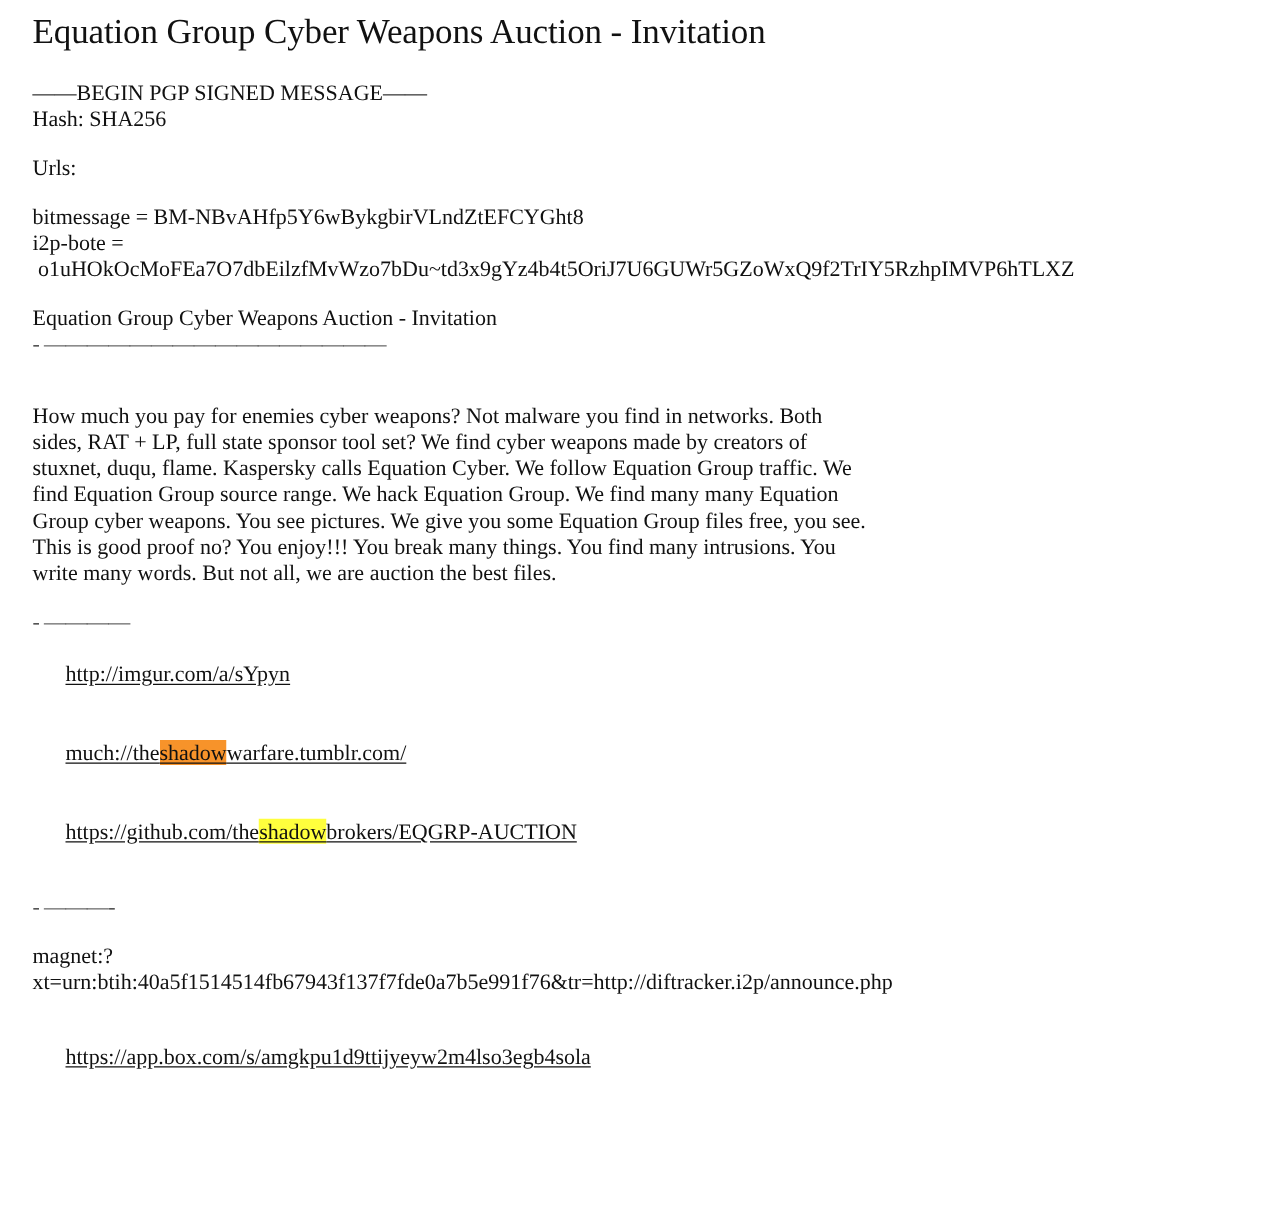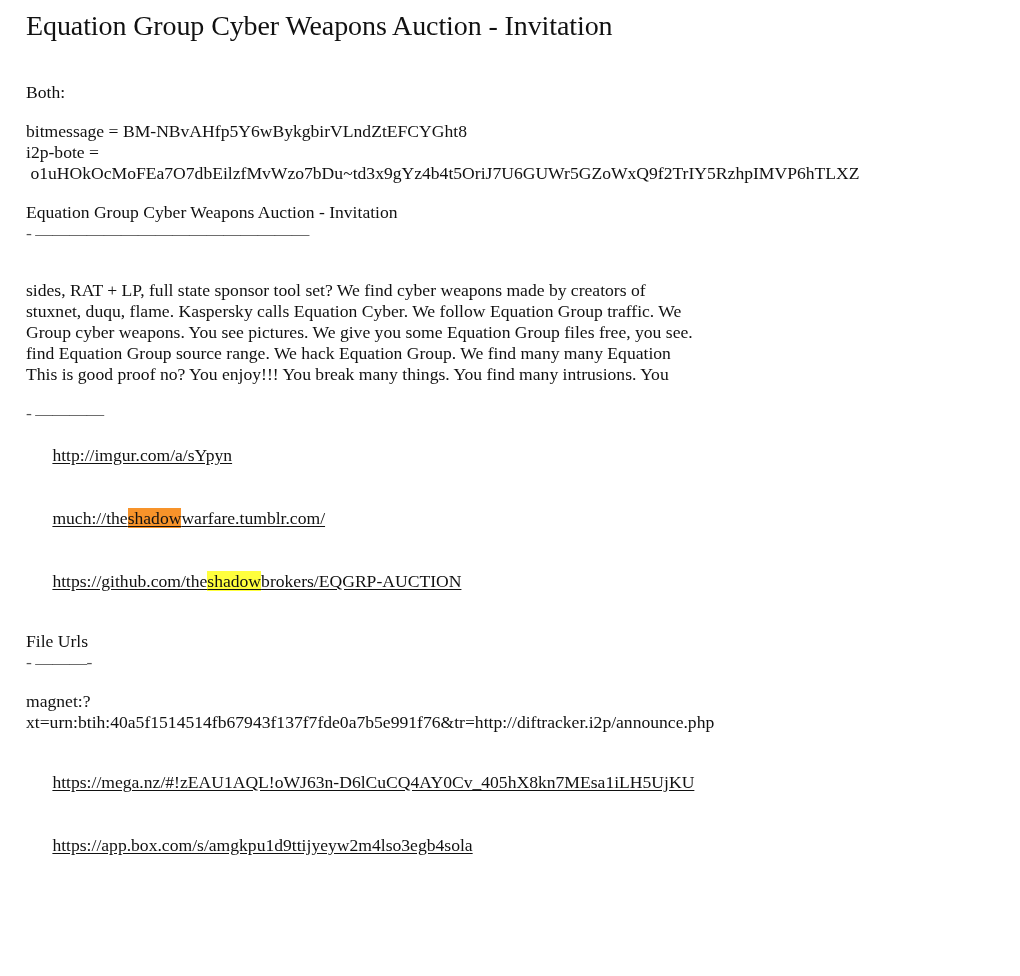--- a/index.html
+++ b/index.html
@@ -65,66 +65,66 @@
   </style>
 </head>
 <body>
 
 <div class="page">
 
   <h1 class="title">Equation Group Cyber Weapons Auction - Invitation</h1>
 
   <div class="body-text">
 
+    <span class="line">——BEGIN PGP SIGNED MESSAGE——</span>
+    <span class="line">Hash: SHA256</span>
     <span class="gap"></span>
 
-    <span class="line">Both:</span>
+    <span class="line">Urls:</span>
     <span class="gap"></span>
 
     <span class="line">bitmessage = BM-NBvAHfp5Y6wBykgbirVLndZtEFCYGht8</span>
     <span class="line">i2p-bote =</span>
     <span class="line"> o1uHOkOcMoFEa7O7dbEilzfMvWzo7bDu~td3x9gYz4b4t5OriJ7U6GUWr5GZoWxQ9f2TrIY5RzhpIMVP6hTLXZ</span>
     <span class="gap"></span>
 
     <span class="line">Equation Group Cyber Weapons Auction - Invitation</span>
     <span class="dashes">- ————————————————</span>
     <span class="gap"></span>
 
     <span class="gap"></span>
 
     <div>
+      <span class="line">How much you pay for enemies cyber weapons? Not malware you find in networks. Both</span>
       <span class="line">sides, RAT + LP, full state sponsor tool set? We find cyber weapons made by creators of</span>
       <span class="line">stuxnet, duqu, flame. Kaspersky calls Equation Cyber. We follow Equation Group traffic. We</span>
+      <span class="line">find Equation Group source range. We hack Equation Group. We find many many Equation</span>
       <span class="line">Group cyber weapons. You see pictures. We give you some Equation Group files free, you see.</span>
-      <span class="line">find Equation Group source range. We hack Equation Group. We find many many Equation</span>
       <span class="line">This is good proof no? You enjoy!!! You break many things. You find many intrusions. You</span>
+      <span class="line">write many words. But not all, we are auction the best files.</span>
     </div>
     <span class="gap"></span>
 
     <span class="dashes">- ————</span>
     <span class="line">
       <a class="link" href="#">http://imgur.com/a/sYpyn</a>
     </span>
     <span class="line">
       <a class="link" href="#"><span>much://the</span><span class="hl-orange">shadow</span><span>warfare.tumblr.com/</span></a>
     </span>
     <span class="line">
       <a class="link" href="#"><span>https://github.com/the</span><span class="hl-yellow">shadow</span><span>brokers/EQGRP-AUCTION</span></a>
     </span>
     <span class="gap"></span>
 
-    <span class="line">File Urls</span>
     <span class="dashes">- ———-</span>
     <span class="gap"></span>
 
     <span class="line">magnet:?</span>
     <span class="line">xt=urn:btih:40a5f1514514fb67943f137f7fde0a7b5e991f76&amp;tr=http://diftracker.i2p/announce.php</span>
     <span class="gap"></span>
 
     <span class="line">
-      <a class="link" href="#">https://mega.nz/#!zEAU1AQL!oWJ63n-D6lCuCQ4AY0Cv_405hX8kn7MEsa1iLH5UjKU</a>
-    </span>
-    <span class="line">
       <a class="link" href="#">https://app.box.com/s/amgkpu1d9ttijyeyw2m4lso3egb4sola</a>
     </span>
 
   </div>
 </div>
 
 </body></html>

